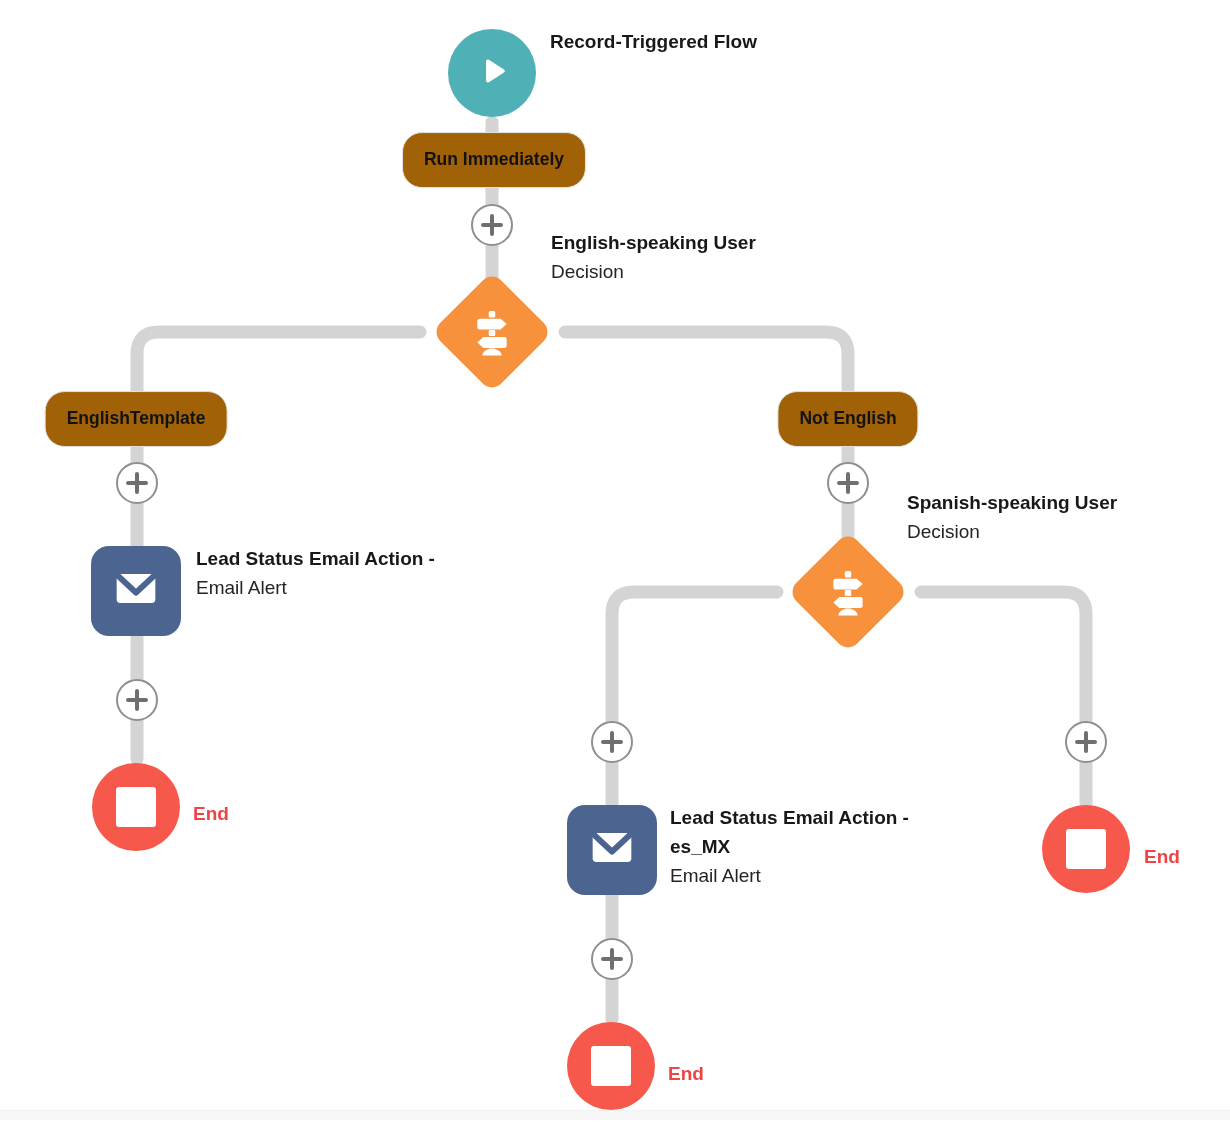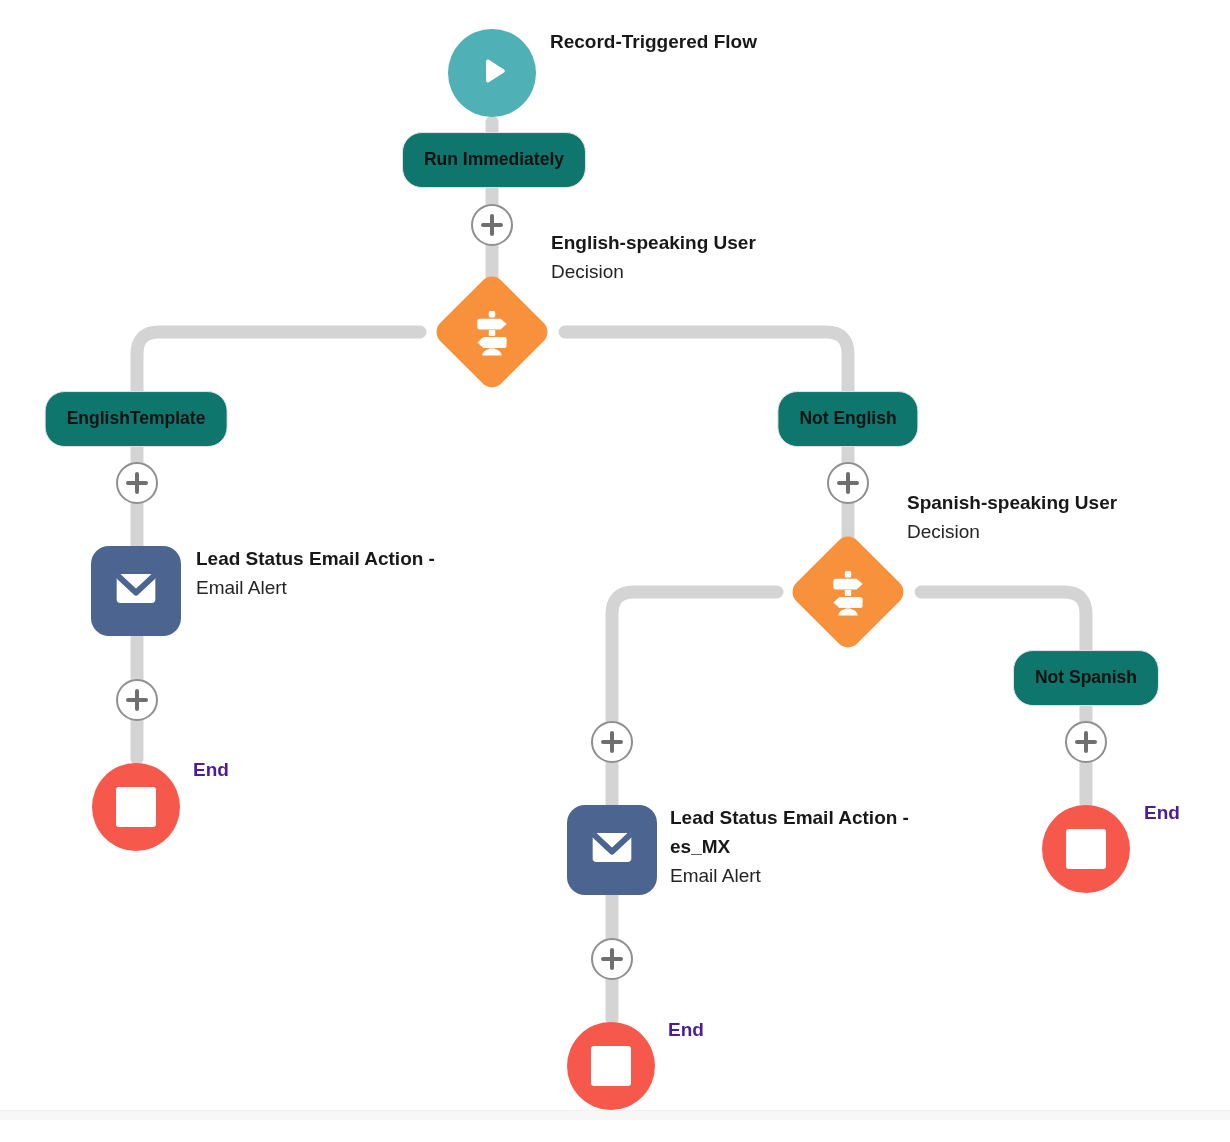--- a/index.html
+++ b/index.html
@@ -22,28 +22,28 @@
   .stop-square{width:40px;height:40px;background:#ffffff;border-radius:3px;}
 
   .plus-btn{position:absolute;z-index:4;width:42px;height:42px;border-radius:50%;
     background:#ffffff;border:2.5px solid #8F8F8F;box-sizing:border-box;cursor:pointer;
     display:flex;align-items:center;justify-content:center;}
   .plus-glyph{position:relative;width:22px;height:22px;}
   .plus-glyph::before,.plus-glyph::after{content:"";position:absolute;background:#6F6F6F;border-radius:2px;}
   .plus-glyph::before{left:0;top:9.3px;width:22px;height:3.4px;}
   .plus-glyph::after{left:9.3px;top:0;width:3.4px;height:22px;}
 
-  .pill{position:absolute;z-index:5;transform:translate(-50%,-50%);background:#0f766e;
+  .pill{position:absolute;z-index:5;transform:translate(-50%,-50%);background:#a16207;
     border:1px solid #E4E4E6;border-radius:20px;padding:16px 21px;white-space:nowrap;
     font-size:17.5px;font-weight:700;color:#121212;line-height:1.25;}
 
   .node-label{position:absolute;z-index:2;font-size:19px;line-height:29px;color:#181818;}
   .node-label .line{font-weight:700;max-width:330px;}
   .node-label .type{font-weight:400;color:#242424;}
-  .end-label{position:absolute;z-index:2;font-size:19px;font-weight:700;color:#4c1d95;}
+  .end-label{position:absolute;z-index:2;font-size:19px;font-weight:700;color:#ef4444;margin-top:44px;}
 
   .bottom-bar{position:absolute;left:0;bottom:0;width:1230px;height:9px;z-index:6;
     background:#F7F7F8;border-top:1px solid #F1F1F2;}
 </style>
 </head>
 <body>
 
 <div class="canvas">
 
   <svg class="wires" width="1230" height="1142" aria-hidden="true">
@@ -139,21 +139,20 @@
           <path d="M15 47.5 c0.6 -4.6 4.6 -6 9 -6 s8.4 1.4 9 6 z"></path>
         </svg>
       </span>
     </div>
   </div>
   <div class="node-label" style="left:907px;top:488px;">
     <div class="line">Spanish-speaking User</div>
     <div class="type">Decision</div>
   </div>
 
-  <div class="pill" style="left:1086px;top:678px;">Not Spanish</div>
 
   <div class="plus-btn" style="left:591px;top:721px;">
     <span class="plus-glyph"></span>
   </div>
 
   <div class="node action-square" style="left:567px;top:805px;">
     <span>
       <svg width="58" height="58" viewBox="0 0 48 48">
         <rect x="8" y="11.5" width="32" height="24" rx="3" fill="#fff"></rect>
         <path d="M8.5 12.5 L24 27 L39.5 12.5" fill="none" stroke="#4B6490" stroke-width="5" stroke-linejoin="round"></path>

